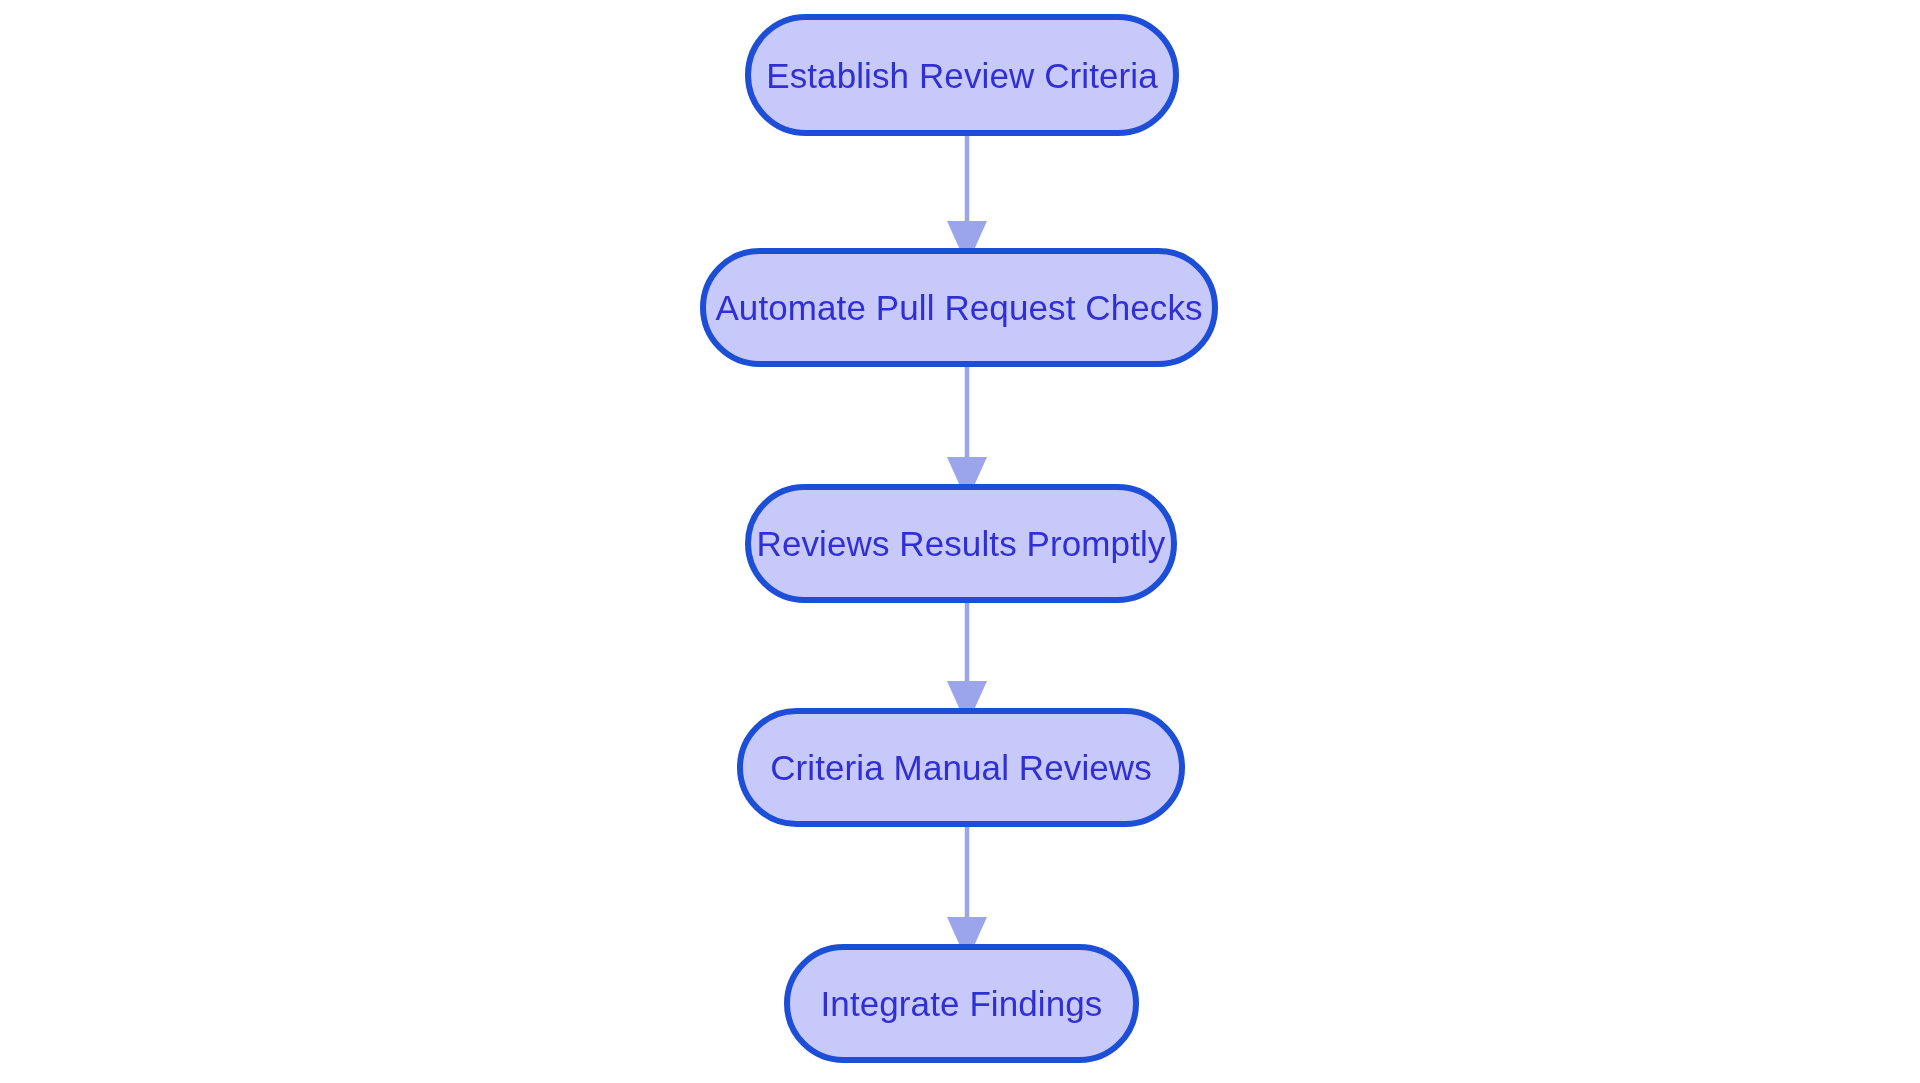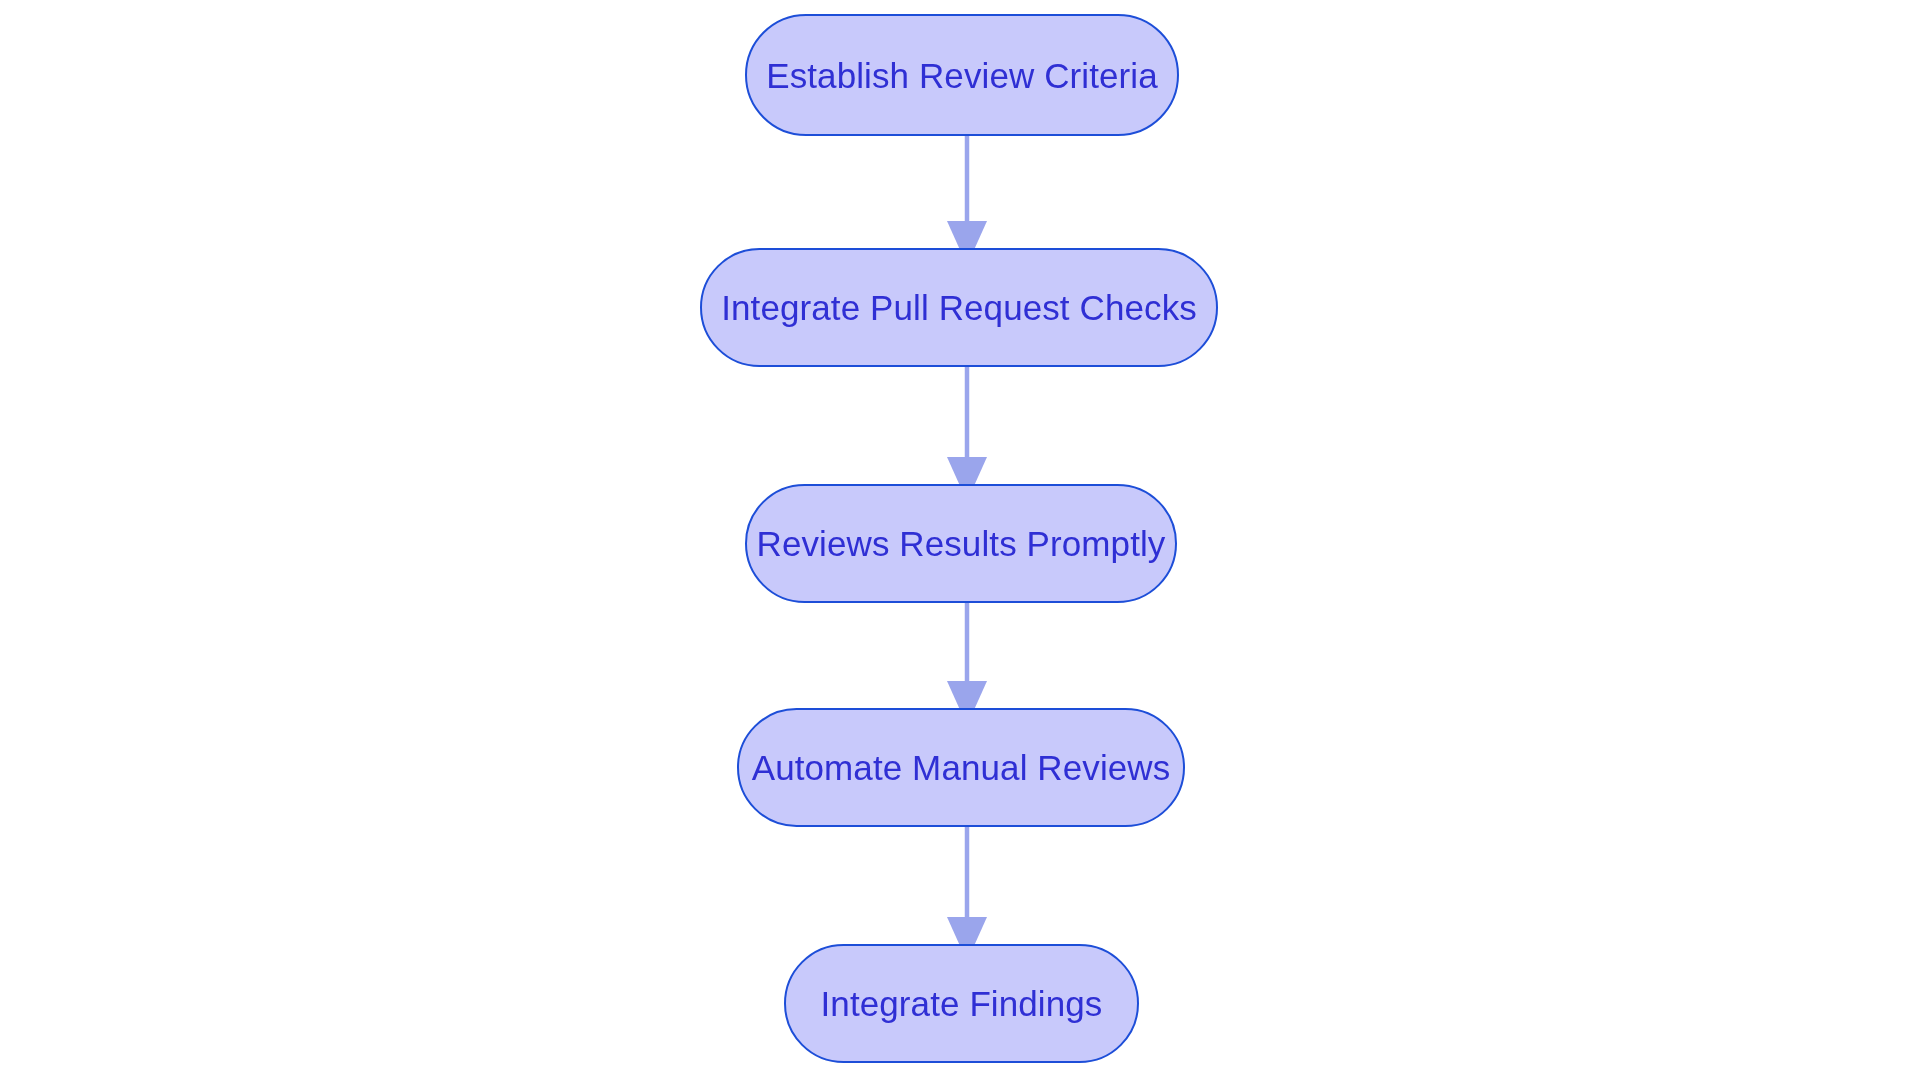--- a/index.html
+++ b/index.html
@@ -30,21 +30,21 @@
     pointer-events: none;
   }
 
   .node {
     position: absolute;
     box-sizing: border-box;
     display: flex;
     align-items: center;
     justify-content: center;
     background: #c8c9fb;
-    border: 2px solid #1d4ed8;
+    border: 6px solid #1d4ed8;
     border-radius: 9999px;
     cursor: pointer;
   }
 
   .node-label {
     color: #2f2fd4;
     font-family: "Liberation Sans", sans-serif;
     font-size: 35px;
     font-weight: 400;
     letter-spacing: 0.1px;
@@ -79,28 +79,28 @@
     <line x1="967" y1="603" x2="967" y2="685" stroke="#9aa5ec" stroke-width="4.5" marker-end="url(#arrowhead)"></line>
 
     <line x1="967" y1="827" x2="967" y2="921" stroke="#9aa5ec" stroke-width="4.5" marker-end="url(#arrowhead)"></line>
   </svg>
 
   <div class="node node-1">
     <span class="node-label">Establish Review Criteria</span>
   </div>
 
   <div class="node node-2">
-    <span class="node-label">Integrate Pull Request Checks</span>
+    <span class="node-label">Automate Pull Request Checks</span>
   </div>
 
   <div class="node node-3">
     <span class="node-label">Reviews Results Promptly</span>
   </div>
 
   <div class="node node-4">
-    <span class="node-label">Automate Manual Reviews</span>
+    <span class="node-label">Criteria Manual Reviews</span>
   </div>
 
   <div class="node node-5">
     <span class="node-label">Integrate Findings</span>
   </div>
 
 </div>
 
 </body></html>

